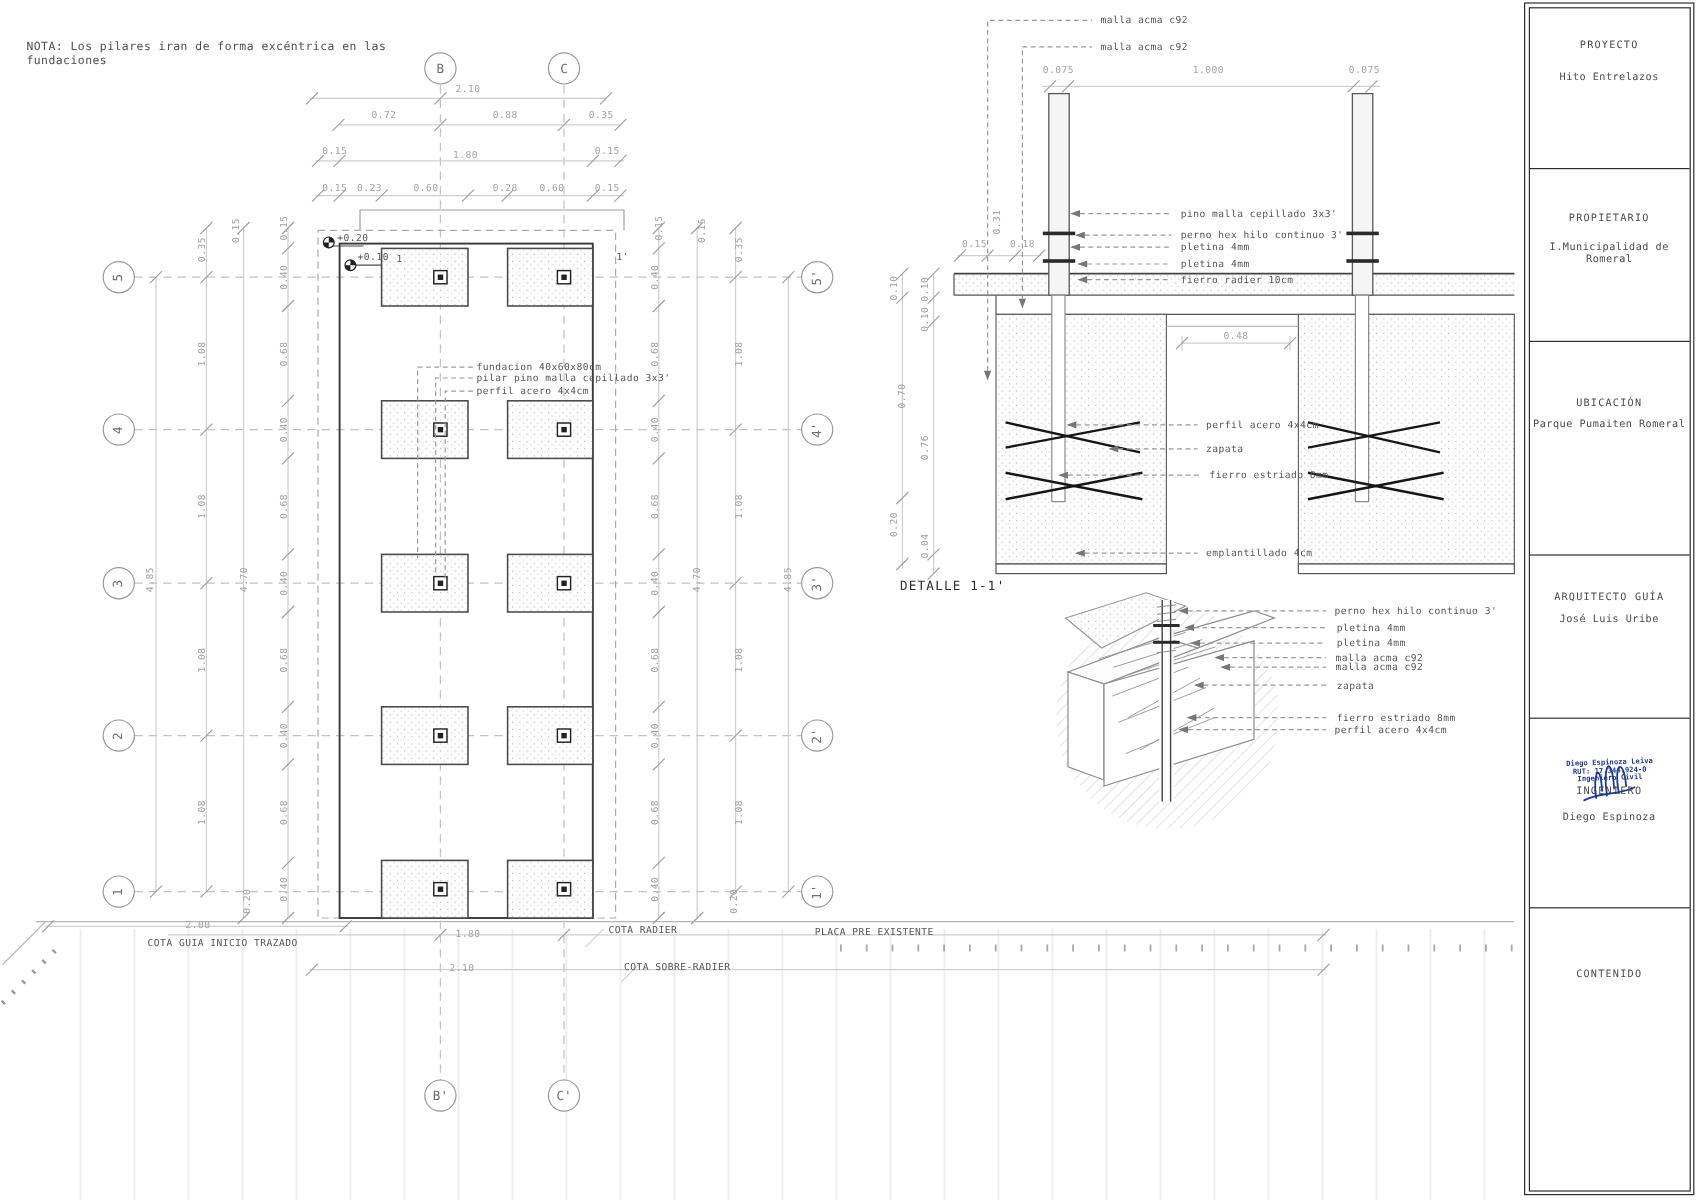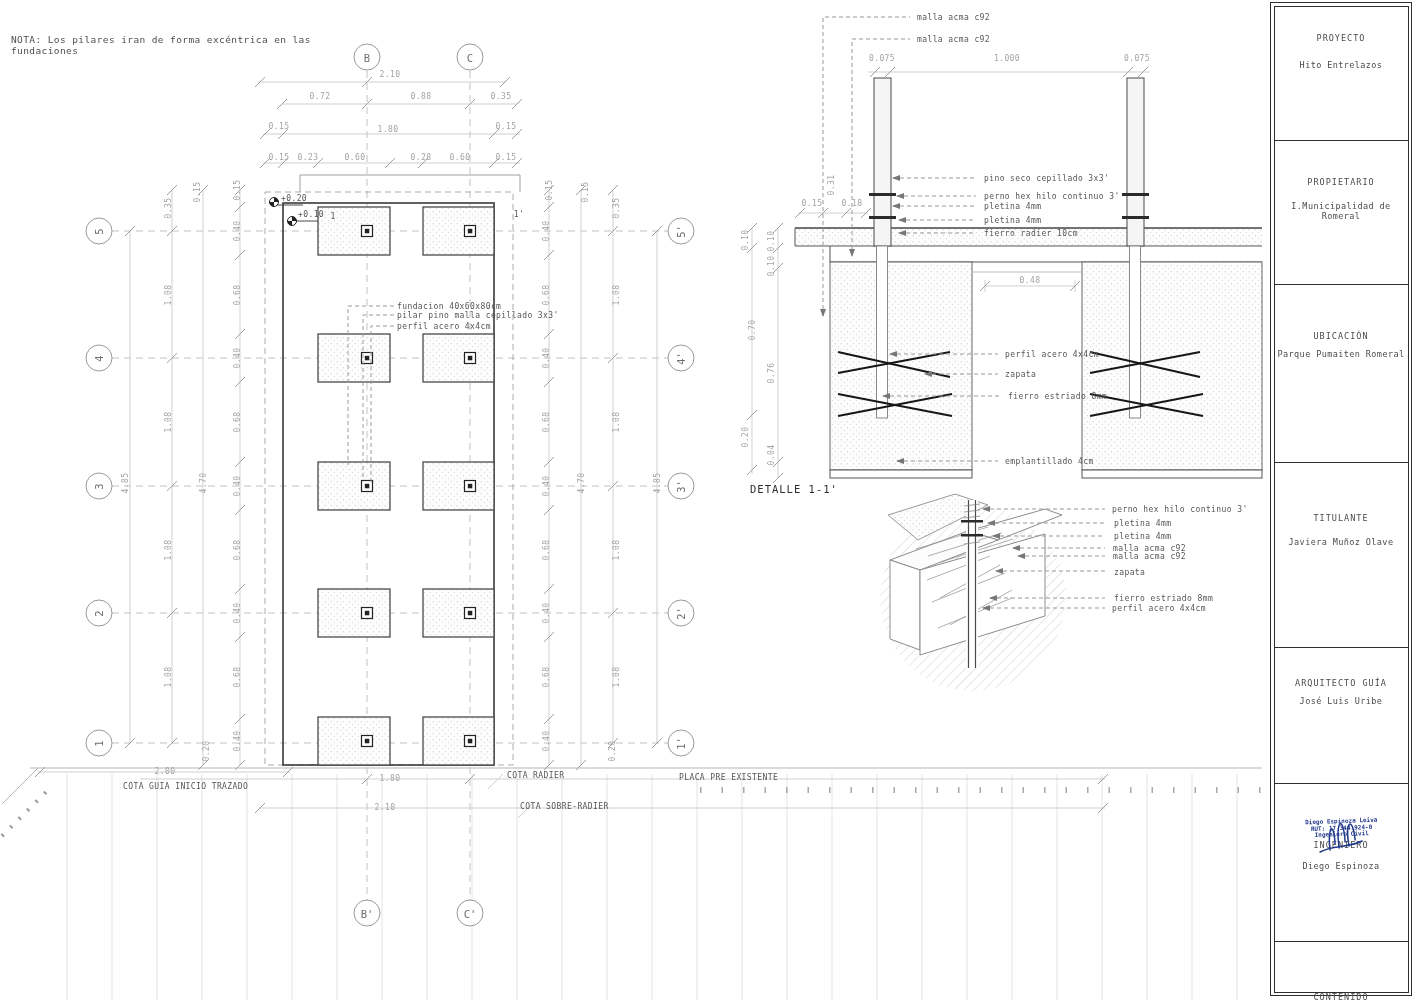--- a/index.html
+++ b/index.html
@@ -1,21 +1,21 @@
 <!DOCTYPE html>
 <html><head>
 <meta charset="utf-8">
 <style>
   html,body{margin:0;padding:0;background:#fff;}
   body{width:1414px;height:1000px;overflow:hidden;position:relative;
        font-family:"DejaVu Sans Mono",monospace;}
   .sheet{position:absolute;inset:0;background:#fff;}
   svg.draw{position:absolute;left:0;top:0;}
   #ann-layer{position:absolute;inset:0;pointer-events:none;}
-  .note{position:absolute;left:11px;top:34px;font-size:9.5px;line-height:11px;
+  .note{position:absolute;left:22px;top:34px;font-size:9.5px;line-height:11px;
         color:#4f4f4f;letter-spacing:.4px;white-space:pre;}
   .ann{position:absolute;font-size:8px;color:#a3a3a3;white-space:pre;
        transform:translate(-50%,-50%);letter-spacing:.4px;}
   .ann.left{transform:translate(0,-50%);}
   .ann.lab{color:#565656;}
   .ann.ttl{color:#2e2e2e;font-size:10.5px;letter-spacing:1px;}
   .ann.rot{transform:translate(-50%,-50%) rotate(-90deg);}
   .bub{position:absolute;width:25px;height:25px;border:1px solid #9a9a9a;
        border-radius:50%;background:#fff;display:flex;align-items:center;
        justify-content:center;transform:translate(-50%,-50%);
@@ -411,21 +411,21 @@
       <span class="ann left lab" style="left: 520px; top: 806px;">COTA SOBRE-RADIER</span>
       <span class="ann left lab" style="left: 679px; top: 777px;">PLACA PRE EXISTENTE</span>
       <span class="ann left lab" style="left: 917px; top: 17px;">malla acma c92</span>
       <span class="ann left lab" style="left: 917px; top: 39px;">malla acma c92</span>
       <span class="ann" style="left: 882px; top: 58px;">0.075</span>
       <span class="ann" style="left: 1007px; top: 58px;">1.000</span>
       <span class="ann" style="left: 1137px; top: 58px;">0.075</span>
       <span class="ann rot" style="left: 831px; top: 185px;">0.31</span>
       <span class="ann" style="left: 812px; top: 203px;">0.15</span>
       <span class="ann" style="left: 852px; top: 203px;">0.18</span>
-      <span class="ann left lab" style="left: 984px; top: 178px;">pino seco cepillado 3x3'</span>
+      <span class="ann left lab" style="left: 984px; top: 178px;">pino malla cepillado 3x3'</span>
       <span class="ann left lab" style="left: 984px; top: 196px;">perno hex hilo continuo 3'</span>
       <span class="ann left lab" style="left: 984px; top: 206px;">pletina 4mm</span>
       <span class="ann left lab" style="left: 984px; top: 220px;">pletina 4mm</span>
       <span class="ann left lab" style="left: 984px; top: 233px;">fierro radier 10cm</span>
       <span class="ann rot" style="left: 745px; top: 240px;">0.10</span>
       <span class="ann rot" style="left: 771px; top: 241px;">0.10</span>
       <span class="ann rot" style="left: 771px; top: 266px;">0.10</span>
       <span class="ann rot" style="left: 752px; top: 330px;">0.70</span>
       <span class="ann rot" style="left: 771px; top: 373px;">0.76</span>
       <span class="ann rot" style="left: 745px; top: 437px;">0.20</span>
@@ -495,24 +495,20 @@
         <div class="tb-value" style="margin-top:17px">Hito Entrelazos</div>
       </div>
       <div class="tb-sec" style="height:108px">
         <div class="tb-label" style="margin-top:36px">PROPIETARIO</div>
         <div class="tb-value" style="margin-top:14px">I.Municipalidad de Romeral</div>
       </div>
       <div class="tb-sec" style="height:132px">
         <div class="tb-label" style="margin-top:46px">UBICACIÓN</div>
         <div class="tb-value" style="margin-top:8px">Parque Pumaiten Romeral</div>
       </div>
-      <div class="tb-sec" style="height:135px">
-        <div class="tb-label" style="margin-top:50px">TITULANTE</div>
-        <div class="tb-value" style="margin-top:14px">Javiera Muñoz Olave</div>
-      </div>
       <div class="tb-sec" style="height:106px">
         <div class="tb-label" style="margin-top:30px">ARQUITECTO GUÍA</div>
         <div class="tb-value" style="margin-top:8px">José Luis Uribe</div>
       </div>
       <div class="tb-sec" style="height:124px">
         <svg class="sig" width="64" height="46">
           <g fill="none" stroke="#223a8c" stroke-width="1.5" stroke-linecap="round">
             <path d="M16,40 C13,22 19,6 21,34"></path>
             <path d="M25,38 C21,12 29,2 31,32"></path>
             <path d="M35,36 C30,10 39,6 41,30"></path>

